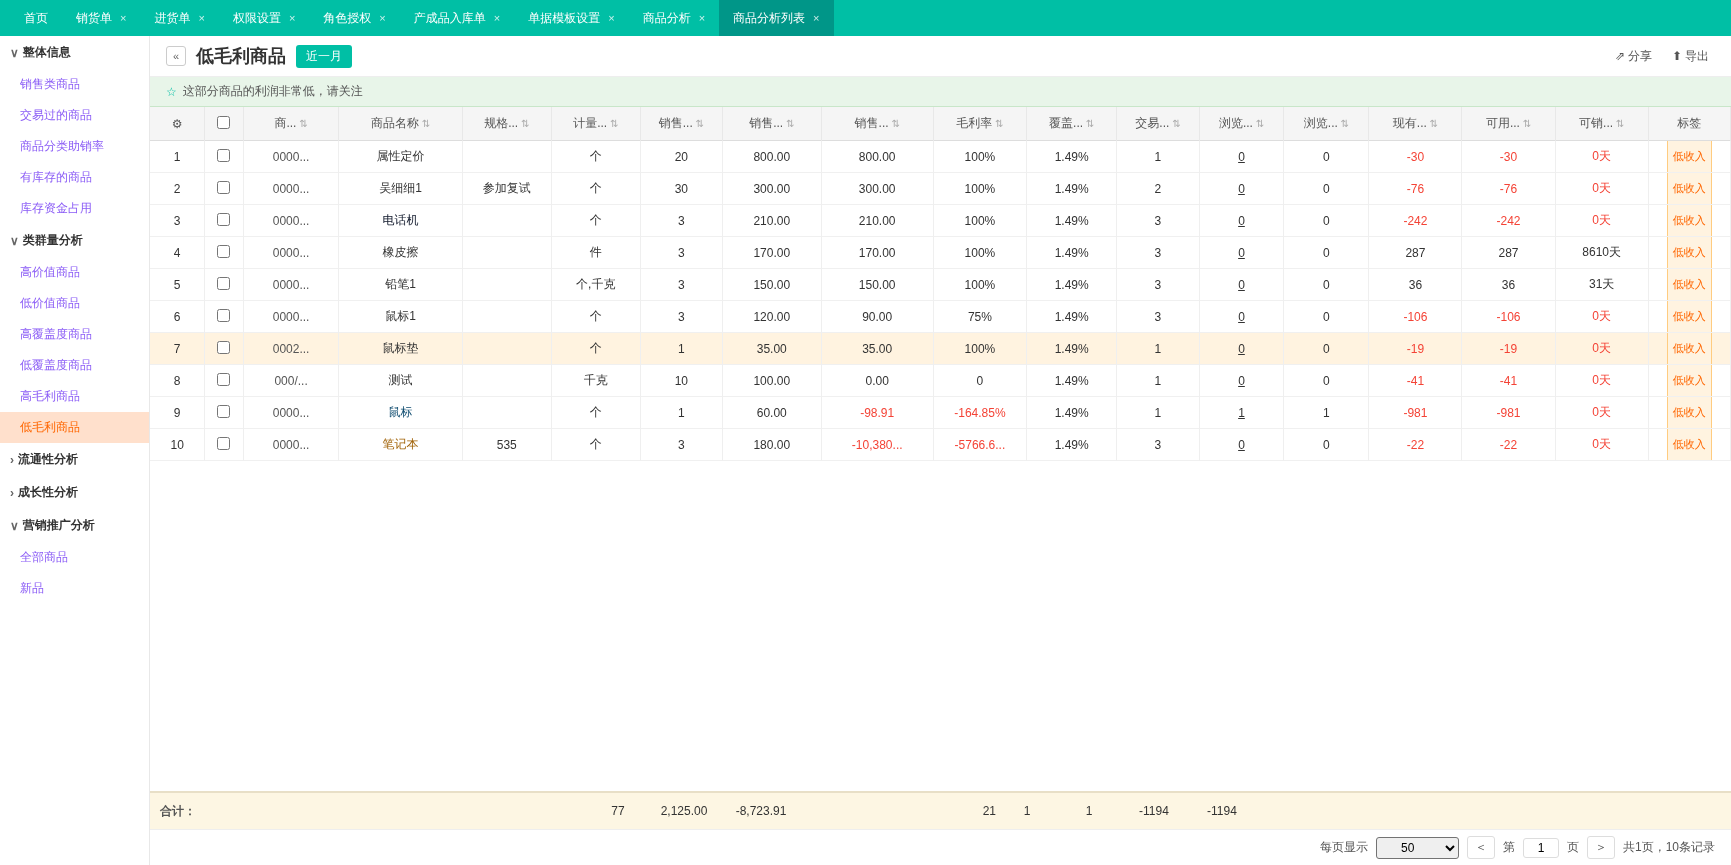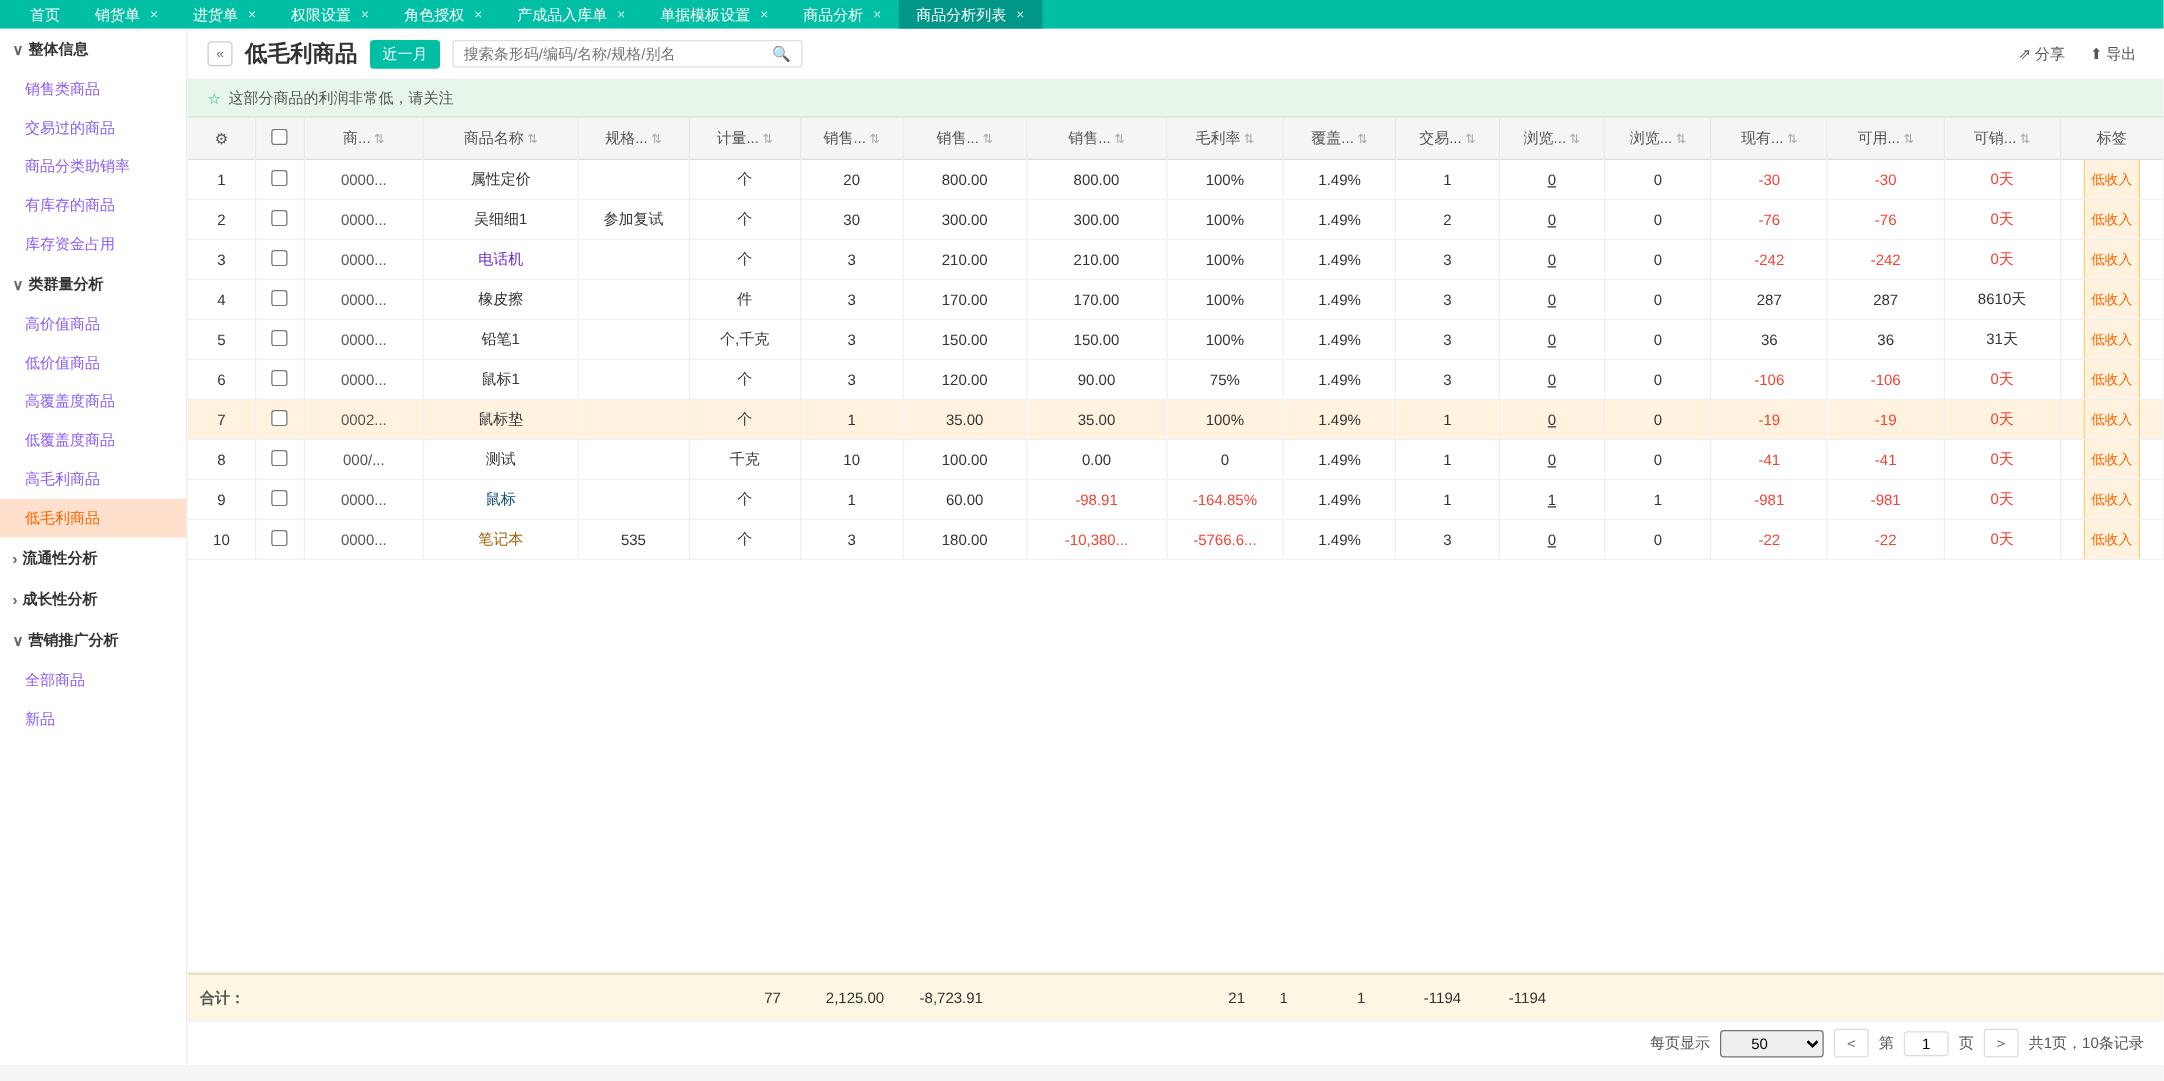--- a/index.html
+++ b/index.html
@@ -3,21 +3,21 @@
   <meta charset="utf-8">
   <style>
     * { box-sizing: border-box; margin: 0; padding: 0; font-family: 'Microsoft YaHei', Arial, sans-serif; font-size: 12px; }
     body { background: #f5f5f5; overflow: hidden; }
 
     
     .top-nav {
       background: #00bfa5;
       display: flex;
       align-items: center;
-      height: 23px;
+      height: 36px;
       padding: 0 10px;
       gap: 0;
     }
     .nav-item {
       color: #fff;
       padding: 0 14px;
       height: 36px;
       line-height: 36px;
       cursor: pointer;
       display: flex;
@@ -376,24 +376,20 @@
       <span>新品</span>
     </div>
   </div>
 
   <div class="content">
 
     <div class="content-header">
       <div class="collapse-btn">«</div>
       <span class="page-title">低毛利商品</span>
       <button class="time-filter-btn">近一月</button>
-      <div class="search-box">
-        <input type="text" placeholder="搜索条形码/编码/名称/规格/别名" style="">
-        <span class="search-icon">🔍</span>
-      </div>
       <div class="header-actions">
         <div class="action-btn">
           <span>⇗</span>
           <span>分享</span>
         </div>
         <div class="action-btn">
           <span>⬆</span>
           <span>导出</span>
         </div>
       </div>
@@ -486,21 +482,21 @@
     <td>0</td>
     <td class="red-text">-76</td>
     <td class="red-text">-76</td>
     <td class="red-text">0天</td>
     <td><span class="tag-low">低收入</span></td>
   </tr>
             <tr>
     <td>3</td>
     <td><input type="checkbox" style=""></td>
     <td style="color:#555;">0000...</td>
-    <td style="color:#6d28d9;">电话机</td>
+    <td style="color:#0f172a;">电话机</td>
     <td></td>
     <td>个</td>
     <td>3</td>
     <td>210.00</td>
     <td class="">210.00</td>
     <td class="">100%</td>
     <td>1.49%</td>
     <td>3</td>
     <td class="underline">0</td>
     <td>0</td>

